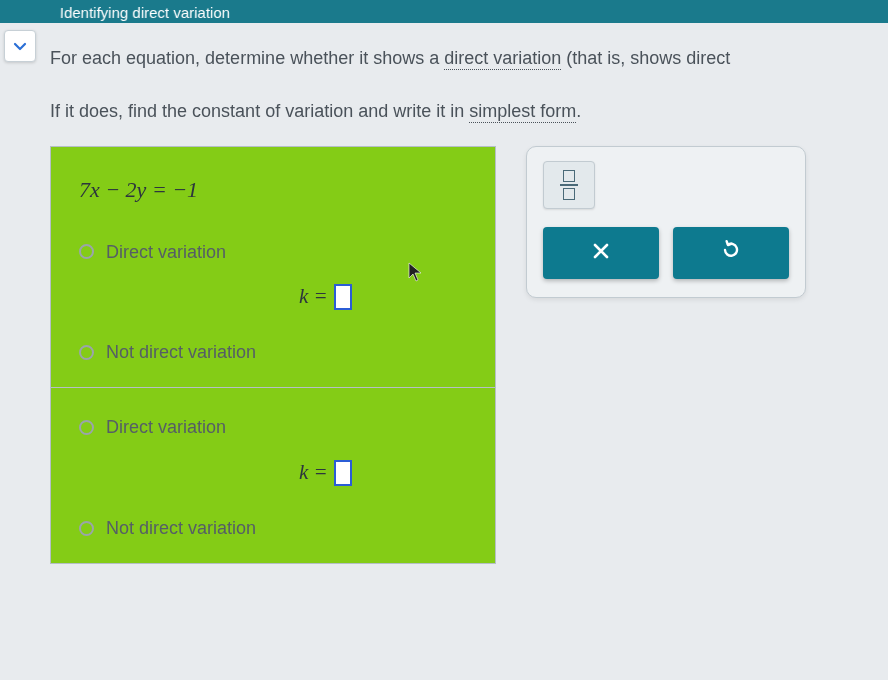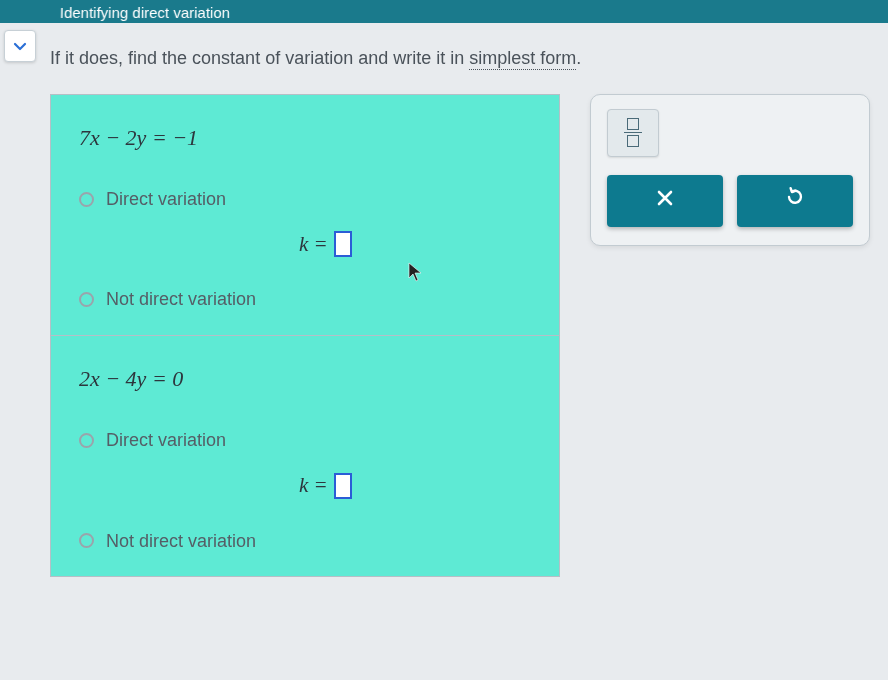--- a/index.html
+++ b/index.html
@@ -74,22 +74,22 @@
       padding-bottom: 1px;
     }
     .work-area {
       display: flex;
       gap: 30px;
       align-items: flex-start;
       margin-top: 10px;
     }
     .question-box {
       border: 1px solid #b5bfc6;
-      background: #5eead4;
-      width: 510px;
+      background: #84cc16;
+      width: 446px;
     }
     .q-cell {
       padding: 24px 22px 20px 28px;
       border-bottom: 1px solid #b5bfc6;
     }
     .q-cell:last-child {
       border-bottom: none;
     }
     .equation {
       font-family: "Times New Roman", serif;
@@ -210,20 +210,23 @@
 </div>
 
 <div class="collapse-btn">
   <svg width="18" height="18" viewBox="0 0 18 18">
     <path d="M4 7 L9 12 L14 7" fill="none" stroke="#2b6fd6" stroke-width="2.2" stroke-linecap="round" stroke-linejoin="round"></path>
   </svg>
 </div>
 
 <div class="content">
 
+  <p class="instruction-1">
+    <span>For each equation, determine whether it shows a </span><a class="link">direct variation</a><span> (that is, shows direct</span>
+  </p>
 
   <p class="instruction-2">
     <span>If it does, find the constant of variation and write it in </span><a class="link">simplest form</a><span>.</span>
   </p>
 
   <div class="work-area">
 
     <div class="question-box">
 
       <div class="q-cell">
@@ -236,21 +239,20 @@
           <span>k =</span>
           <span class="input-slot"></span>
         </div>
         <div class="option-row" style="margin-bottom:0">
           <span class="radio"></span>
           <span>Not direct variation</span>
         </div>
       </div>
 
       <div class="q-cell">
-        <div class="equation">2x − 4y = 0</div>
         <div class="option-row">
           <span class="radio"></span>
           <span>Direct variation</span>
         </div>
         <div class="k-expr">
           <span>k =</span>
           <span class="input-slot"></span>
         </div>
         <div class="option-row" style="margin-bottom:0">
           <span class="radio"></span>

